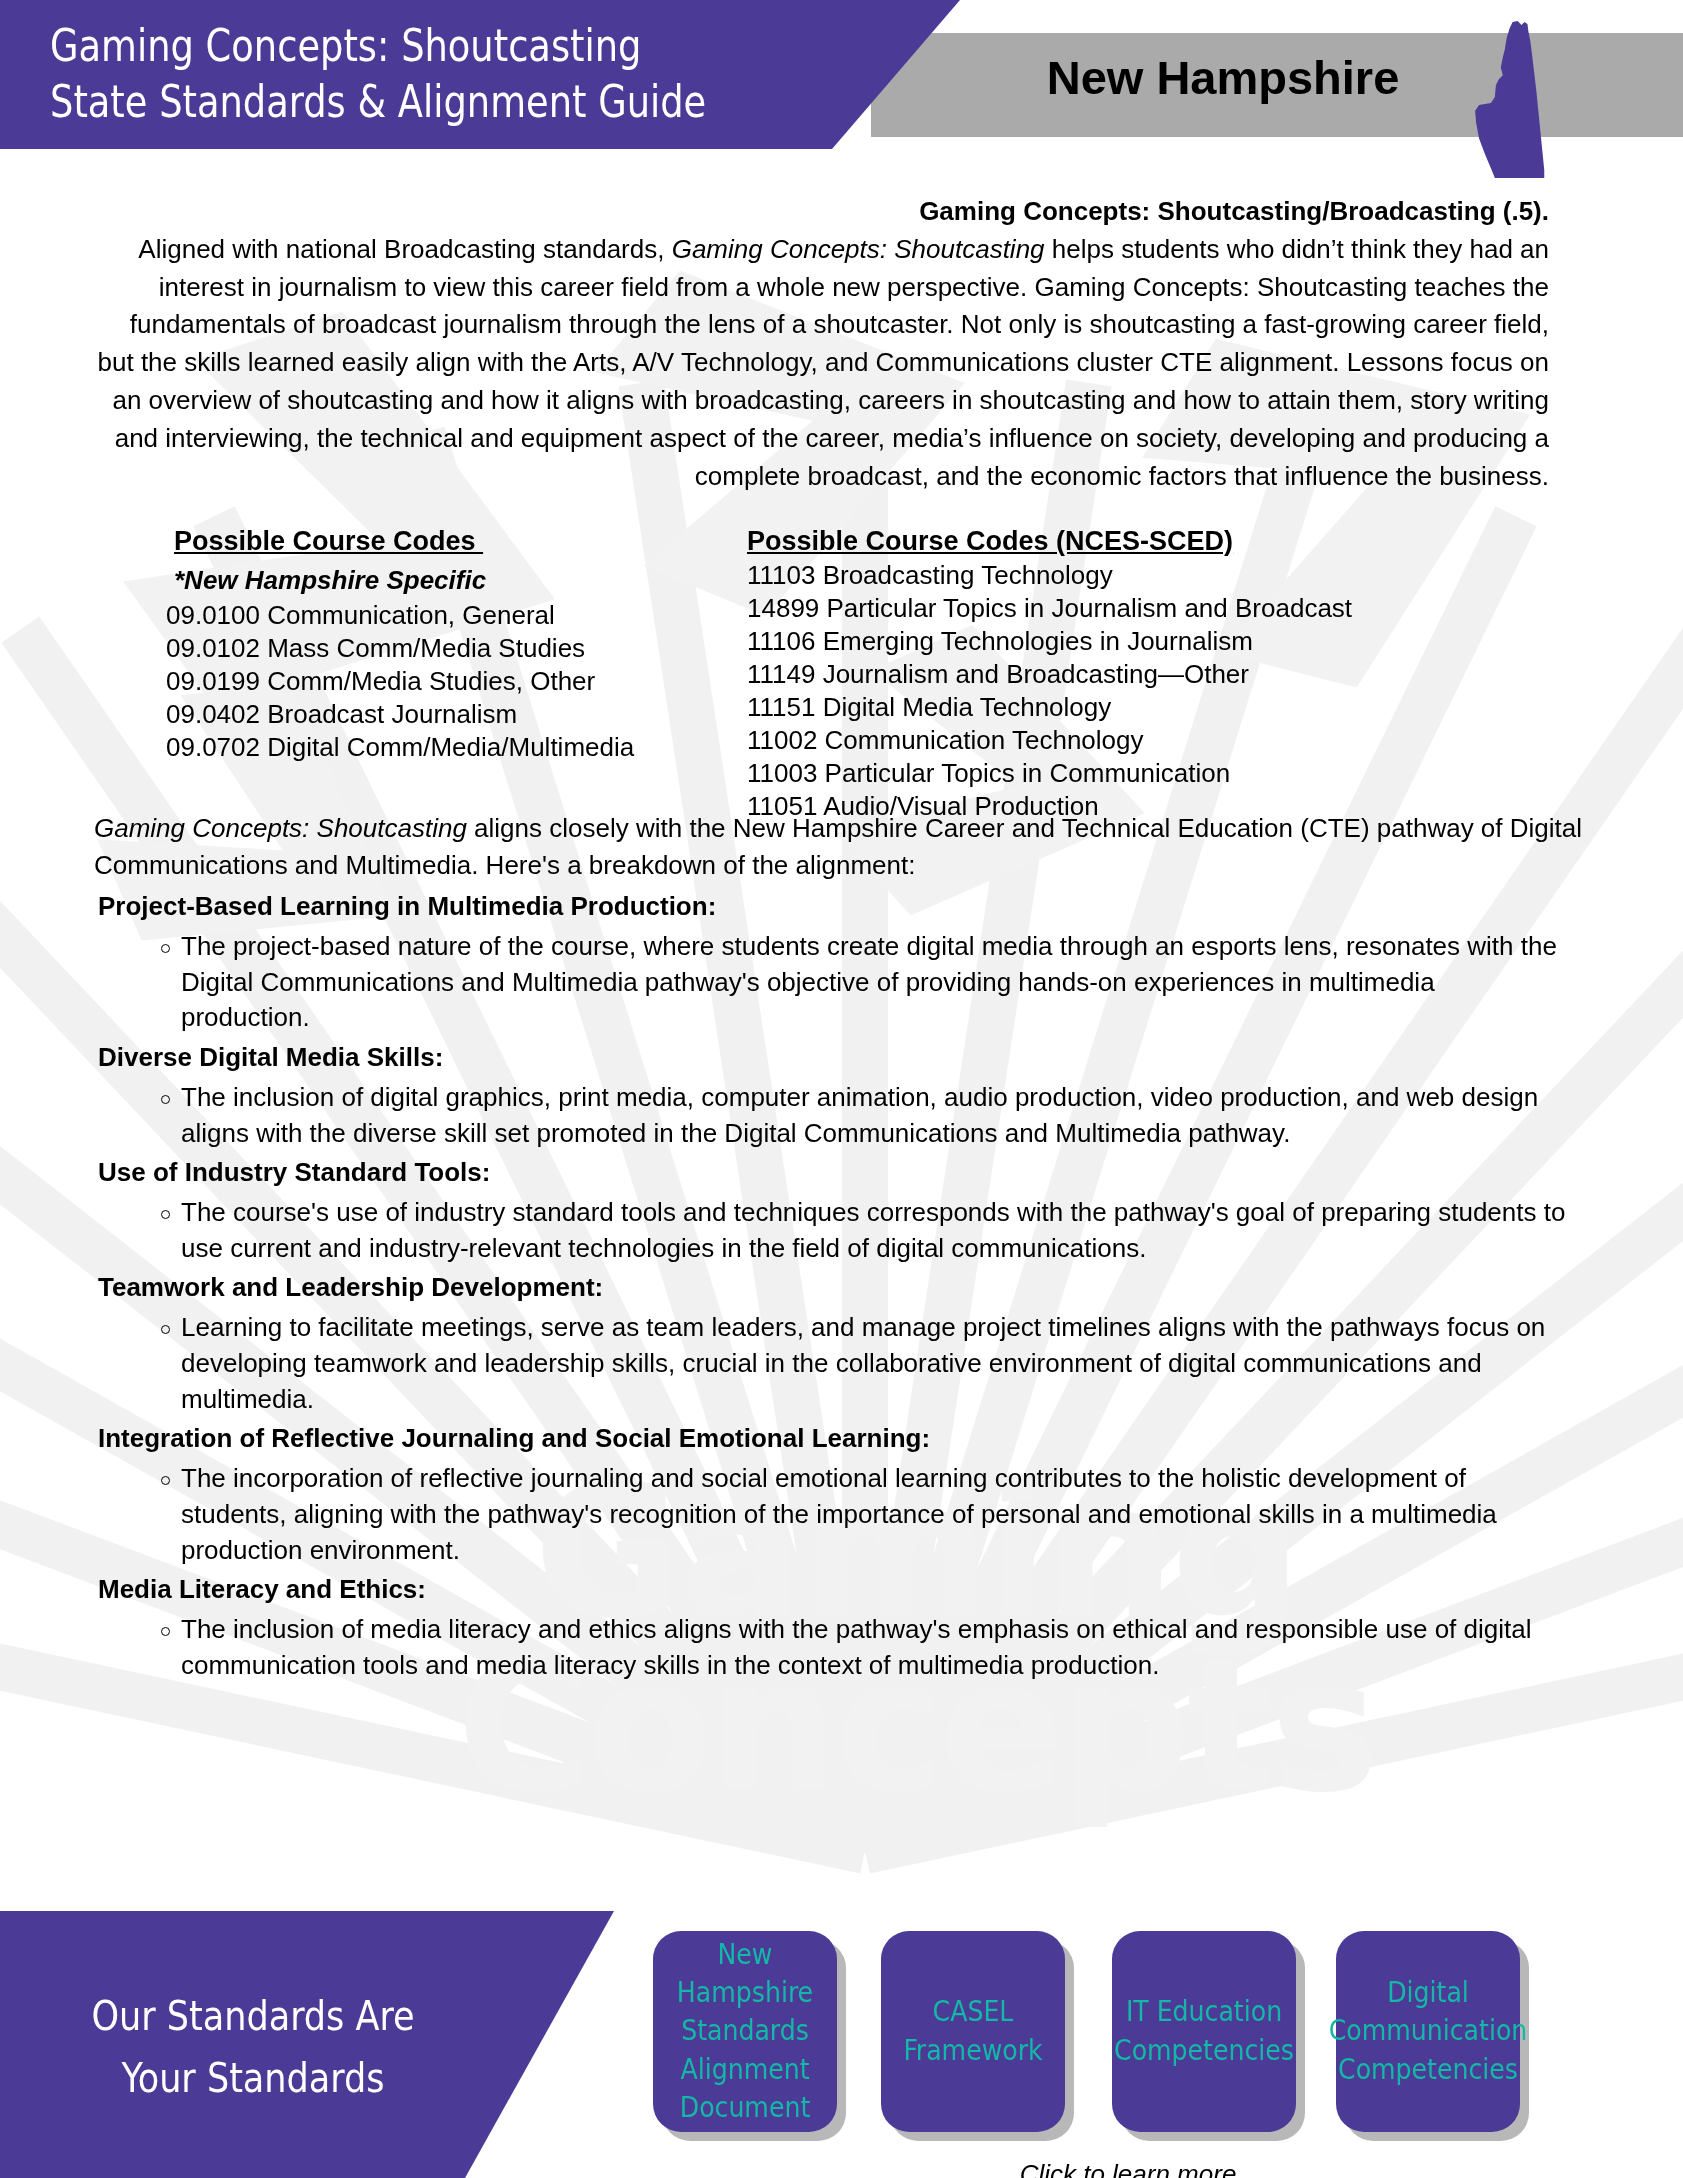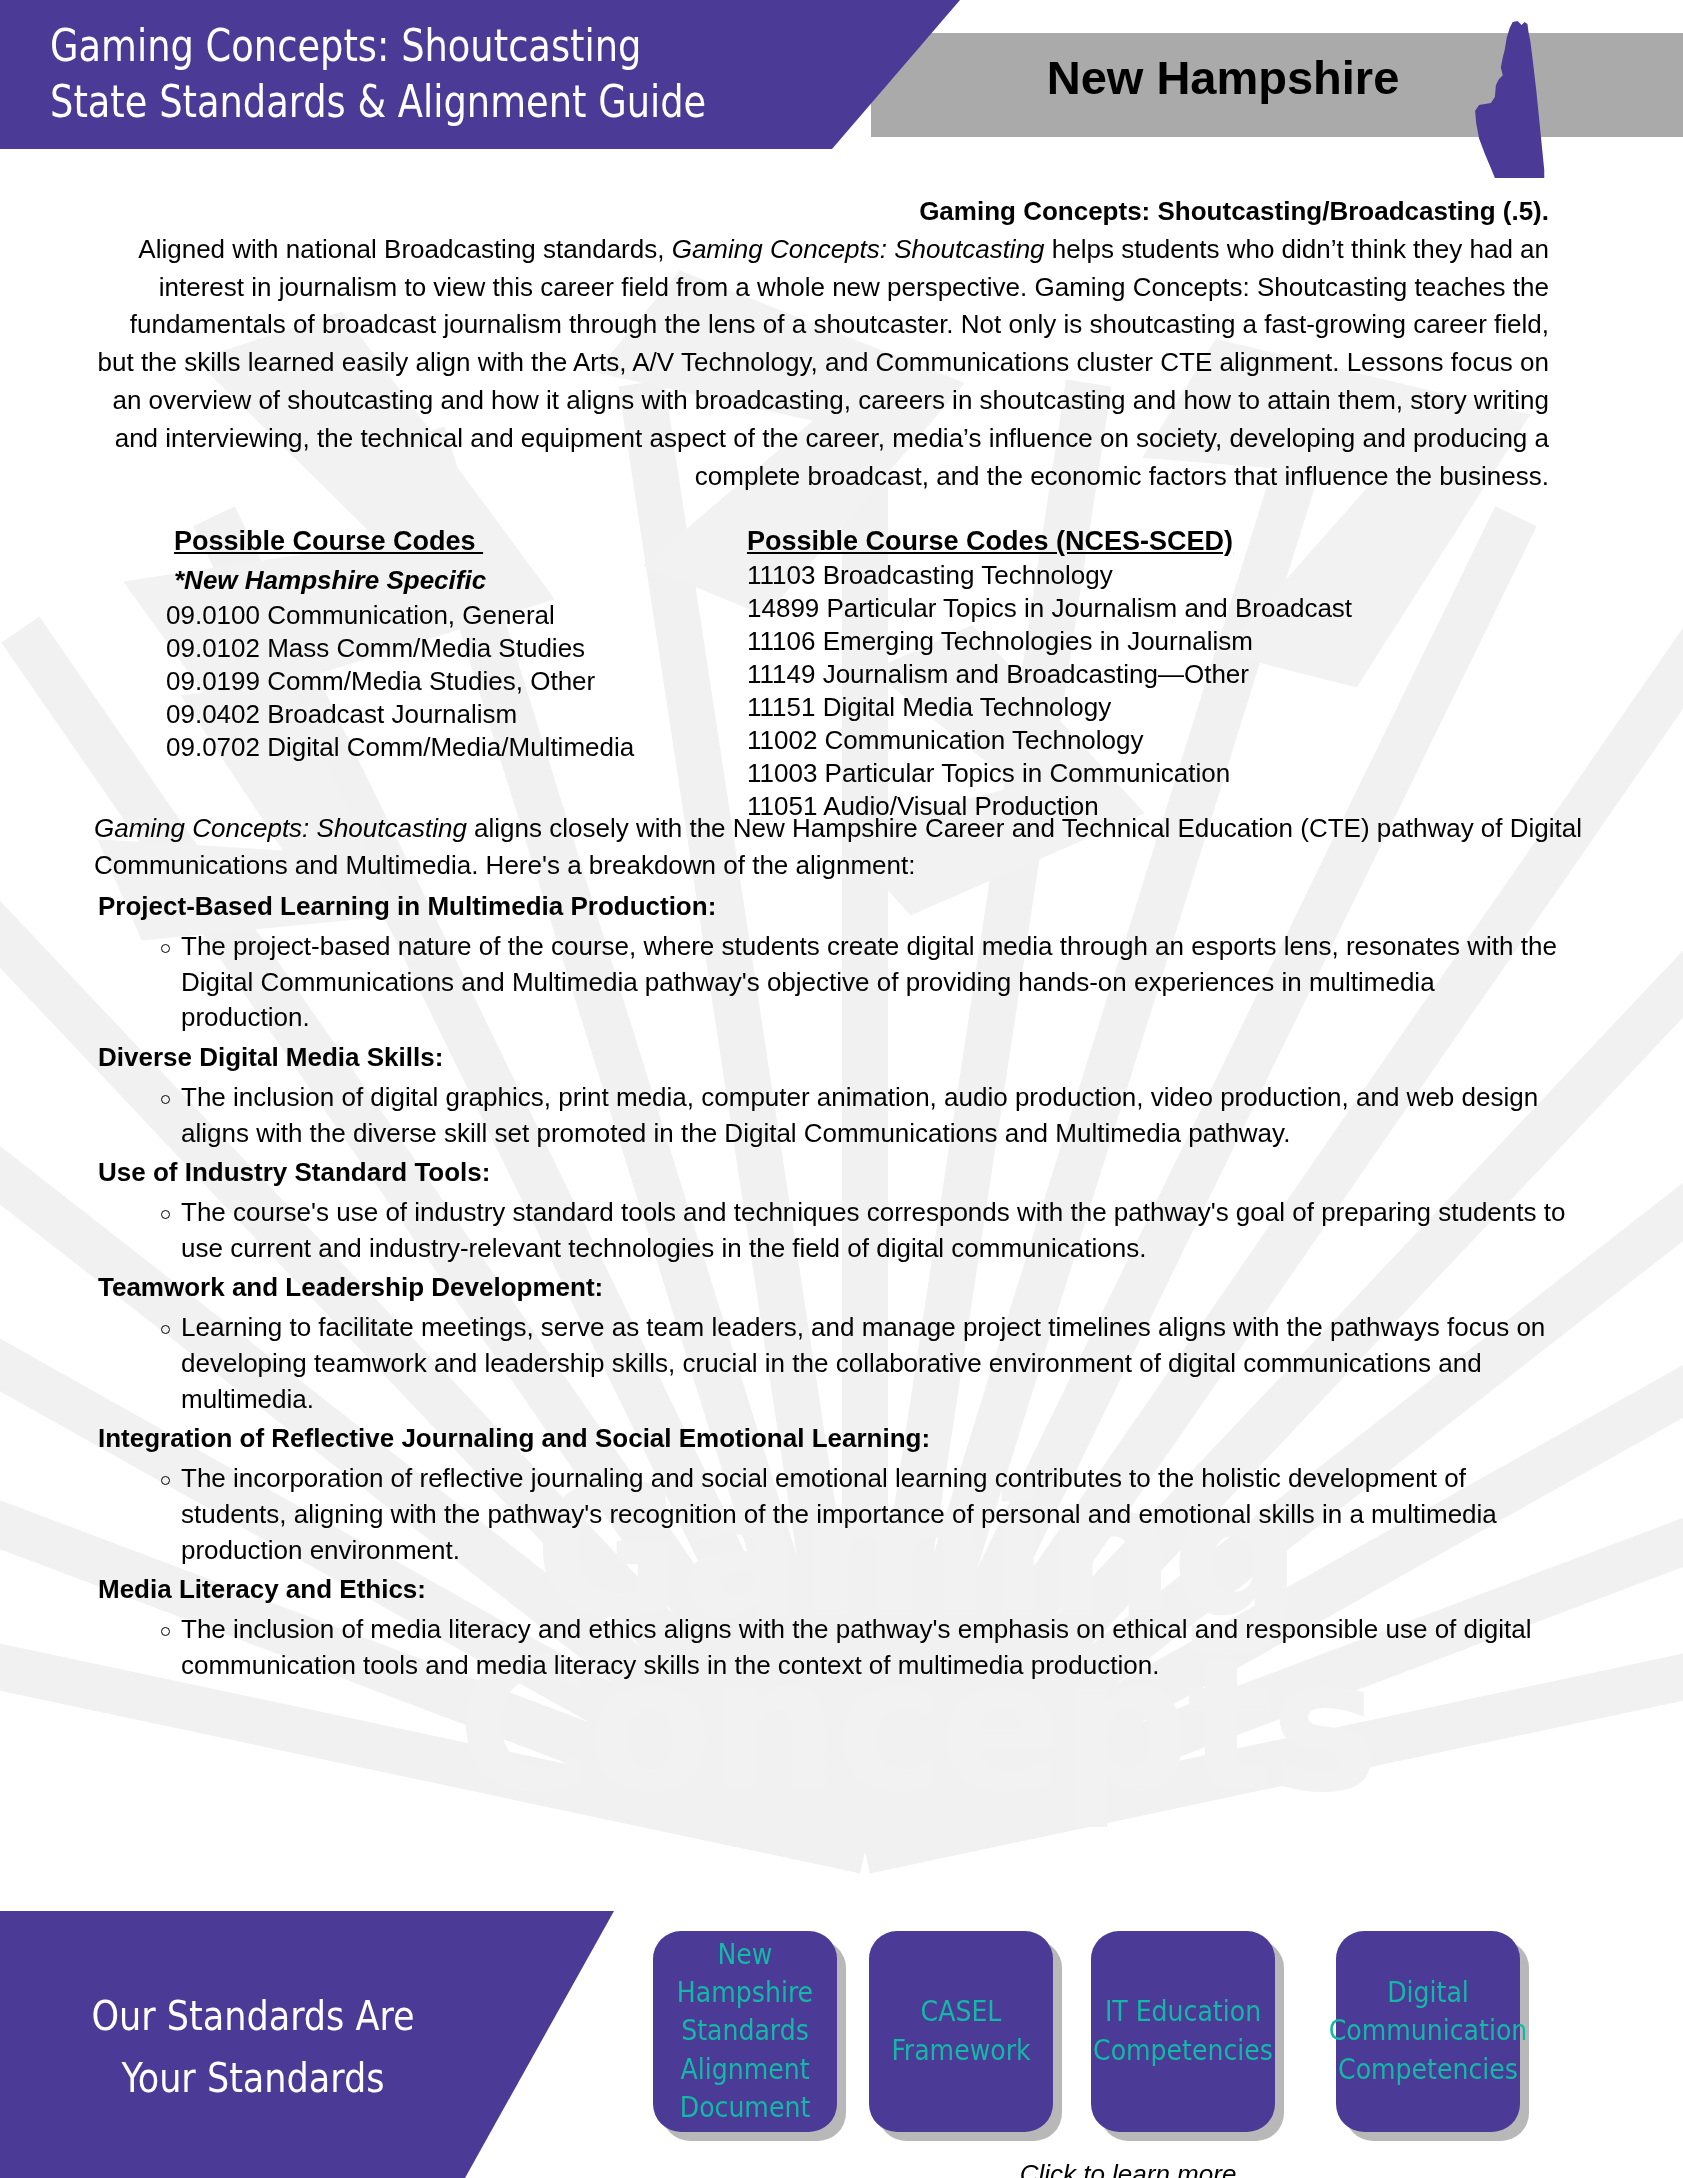--- a/index.html
+++ b/index.html
@@ -202,22 +202,22 @@
     align-items:center;
     justify-content:center;
     text-align:center;
     font-size:28px;
     line-height:1.37;
     padding:0 8px;
     box-sizing:border-box;
     font-family:"Liberation Sans Narrow","DejaVu Sans Condensed","Liberation Sans",sans-serif;
   }
   #linkbtn-0{left:0px;}
-  #linkbtn-1{left:216px;}
-  #linkbtn-2{left:438px;}
+  #linkbtn-1{left:228px;}
+  #linkbtn-2{left:459px;}
   #linkbtn-3{left:683px;}
   #click-note{
     position:absolute;
     left:653px;top:248px;width:950px;
     text-align:center;
     font-size:26px;
     font-style:italic;
     color:#000;
   }
 </style>

